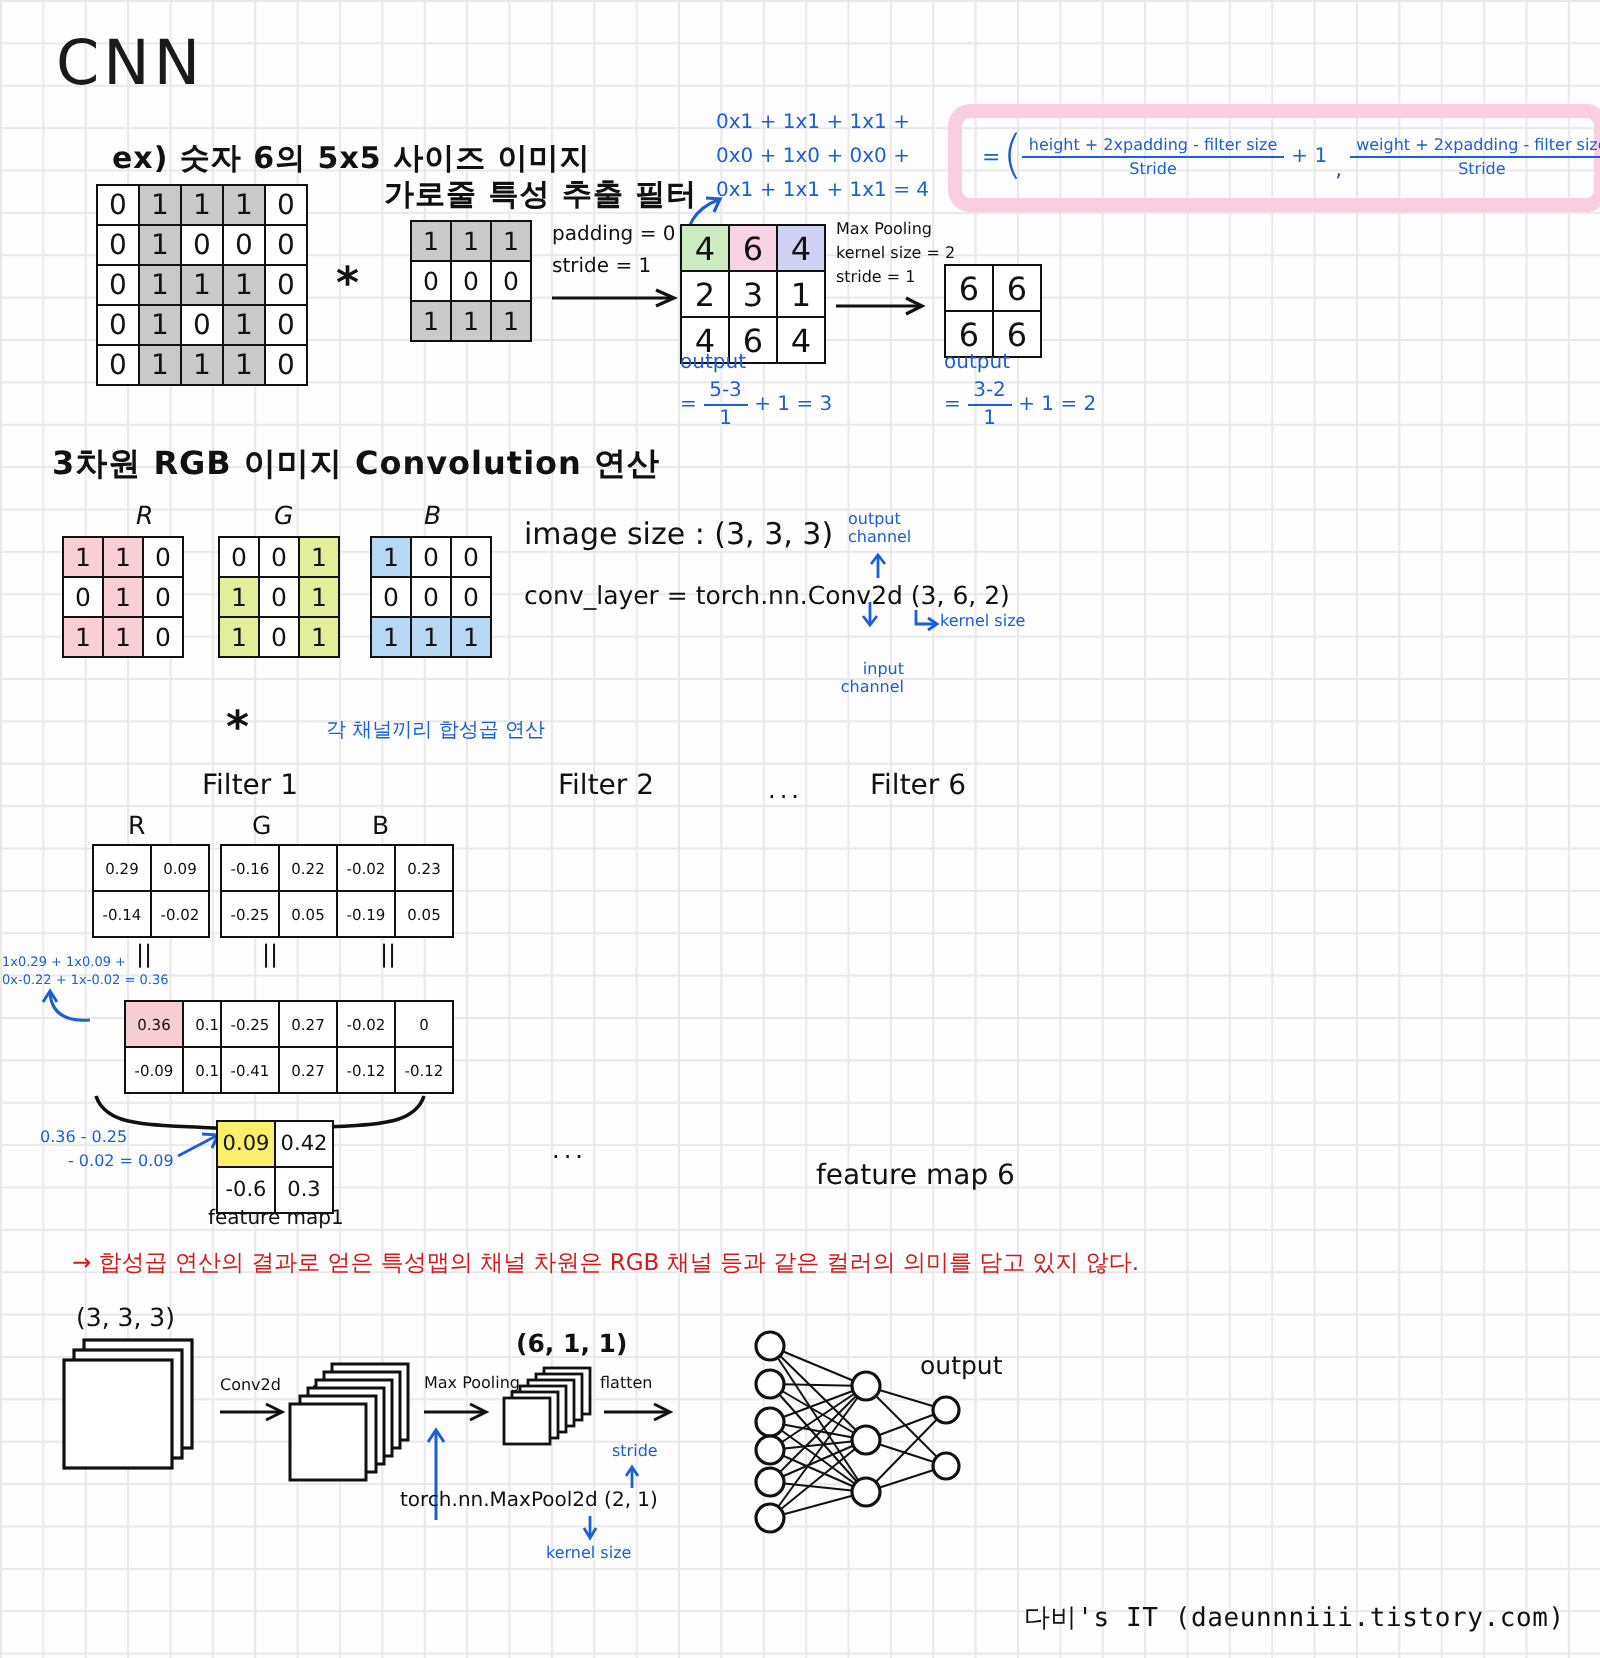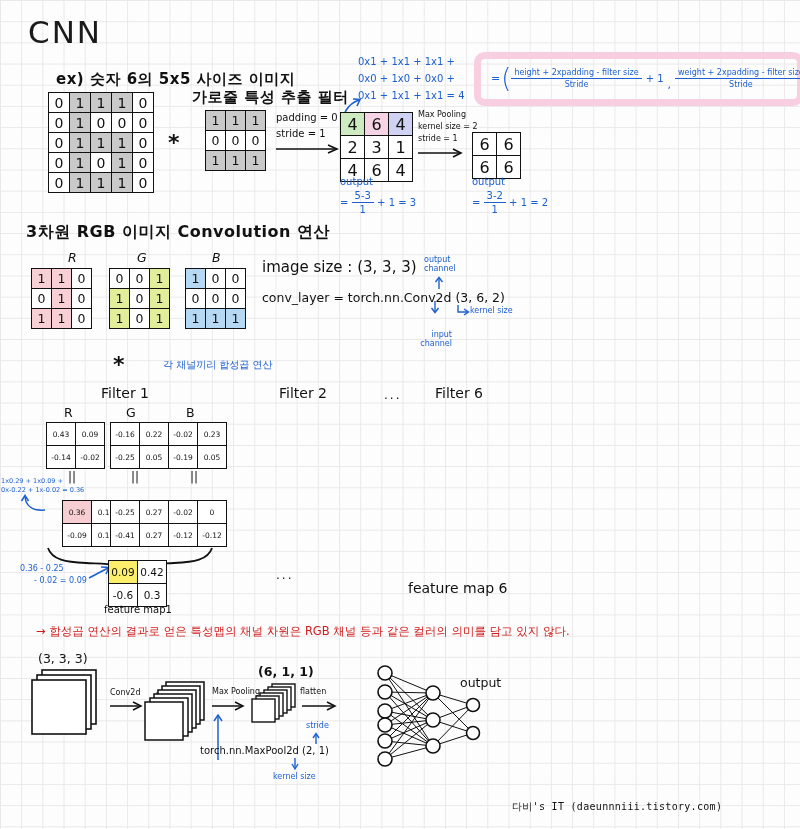--- a/index.html
+++ b/index.html
@@ -49,21 +49,21 @@
   .star{font-size:22px;font-weight:700;}
   .pinkbox{
     border:7px solid #f7cfe0;border-radius:11px;background:transparent;
     padding:6px 10px 8px 10px;
   }
   .frac{display:inline-block;text-align:center;vertical-align:middle;}
   .frac .num{display:block;border-bottom:1.4px solid #1c5fd0;padding:0 3px 1px 3px;}
   .frac .den{display:block;padding-top:1px;}
   .paren{font-size:30px;line-height:1;vertical-align:middle;font-weight:300;}
   svg{overflow:visible;}
-  .footer{font-family:"DejaVu Sans Mono", monospace;font-size:10px;letter-spacing:.3px;}
+  .footer{font-family:"DejaVu Sans Mono", monospace;font-size:13px;letter-spacing:.3px;}
 </style>
 </head>
 <body>
 
 <div class="abs hand title" style="left:28px;top:14px;">CNN</div>
 
 <div class="abs hand h2" style="left:56px;top:70px;">ex) 숫자 6의 5x5 사이즈 이미지</div>
 
 <div class="abs" style="left:48px;top:92px;">
   <table class="m big">
@@ -329,21 +329,21 @@
 <div class="abs hand" style="left:435px;top:385px;font-size:14px;">Filter 6</div>
 
 <div class="abs hand lbl" style="left:64px;top:405px;">R</div>
 <div class="abs hand lbl" style="left:126px;top:405px;">G</div>
 <div class="abs hand lbl" style="left:186px;top:405px;">B</div>
 
 <div class="abs" style="left:46px;top:422px;">
   <table class="m w2">
     <tbody>
         <tr>
-          <td>0.43</td>
+          <td>0.29</td>
           <td>0.09</td>
         </tr>
     <tr>
           <td>-0.14</td>
           <td>-0.02</td>
         </tr>
   </tbody>
     </table>
 </div>
 <div class="abs" style="left:110px;top:422px;">

